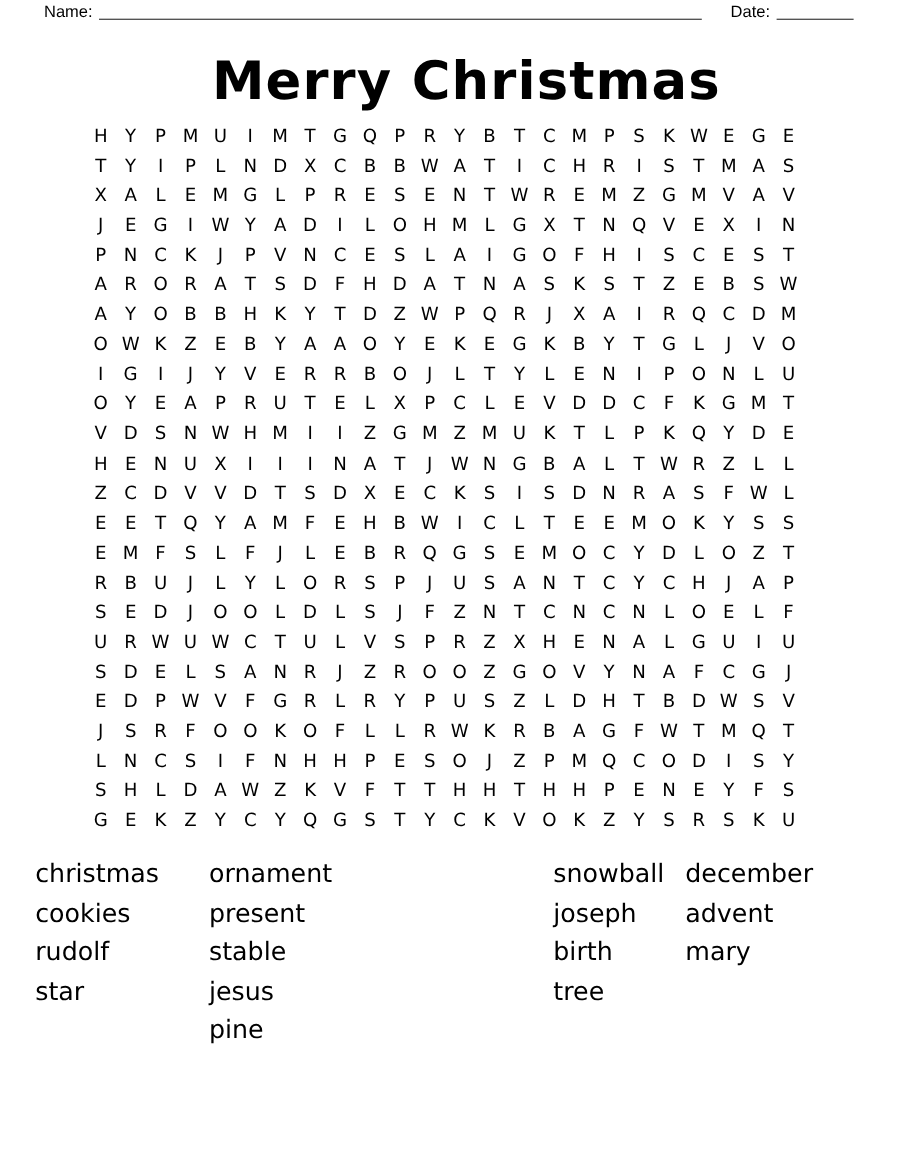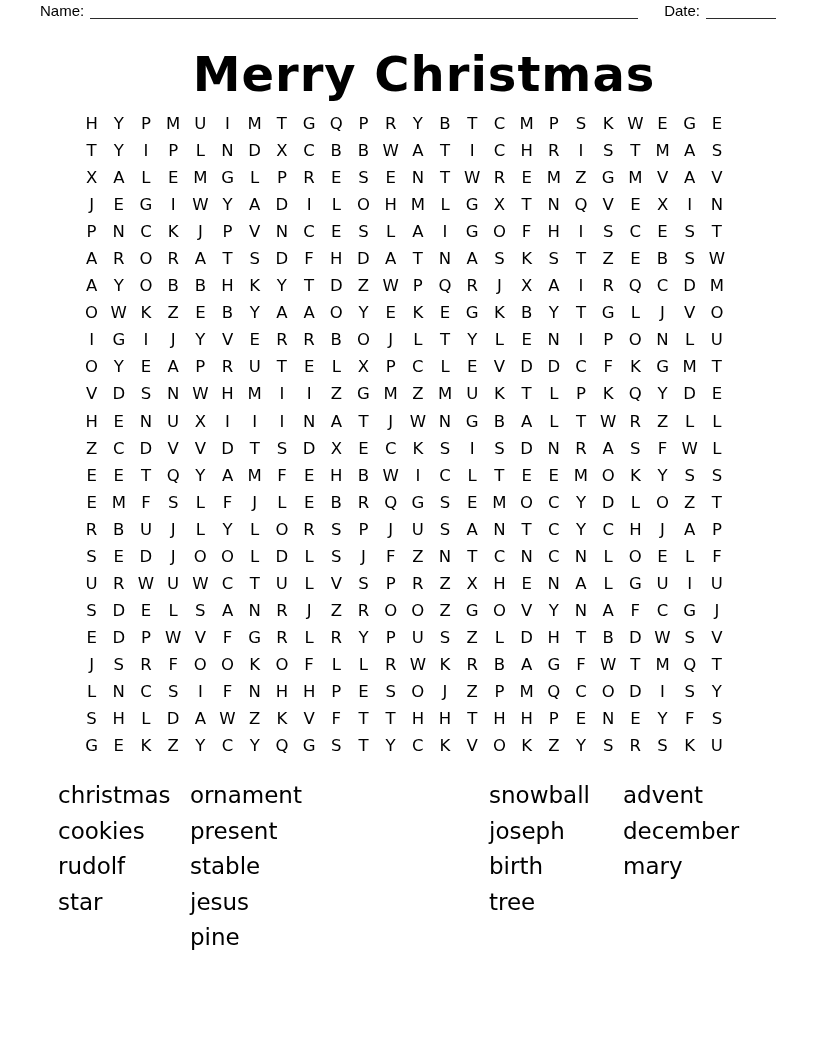--- a/index.html
+++ b/index.html
@@ -16,21 +16,21 @@
     overflow: hidden;
   }
 
   
   .header {
     position: absolute;
     top: 2px;
     left: 40px;
     width: 736px;
     display: flex;
-    align-items: flex-end;
+    align-items: flex-start;
     font-family: "Liberation Sans", sans-serif;
     font-size: 15px;
     line-height: 18px;
   }
   .header .label { white-space: nowrap; padding-bottom: 0; }
   .blank-line {
     border-bottom: 1.4px solid #2b2b2b;
     height: 15px;
     display: inline-block;
   }
@@ -82,24 +82,24 @@
     top: 0;
   }
   .word-col .word {
     font-size: 23px;
     font-weight: 500;
     height: 35.6px;
     line-height: 35.6px;
     white-space: nowrap;
     font-family: "DejaVu Sans", sans-serif;
   }
-  .word-col-0 { left: 58px; }
+  .word-col-0 { left: 32px; }
   .word-col-1 { left: 190px; }
   .word-col-2 { left: 333px; }
-  .word-col-3 { left: 489px; }
+  .word-col-3 { left: 503px; }
   .word-col-4 { left: 623px; }
 </style>
 </head>
 <body>
 
 <div class="header">
   <span class="label">Name:</span>
   <span class="blank-line name-line"></span>
   <span class="label">Date:</span>
   <span class="blank-line date-line"></span>
@@ -700,17 +700,17 @@
       <div class="word">jesus</div>
       <div class="word">pine</div>
     </div>
     <div class="word-col word-col-3">
       <div class="word">snowball</div>
       <div class="word">joseph</div>
       <div class="word">birth</div>
       <div class="word">tree</div>
     </div>
     <div class="word-col word-col-4">
+      <div class="word">december</div>
       <div class="word">advent</div>
-      <div class="word">december</div>
       <div class="word">mary</div>
     </div>
   </div>
 
 </body></html>

